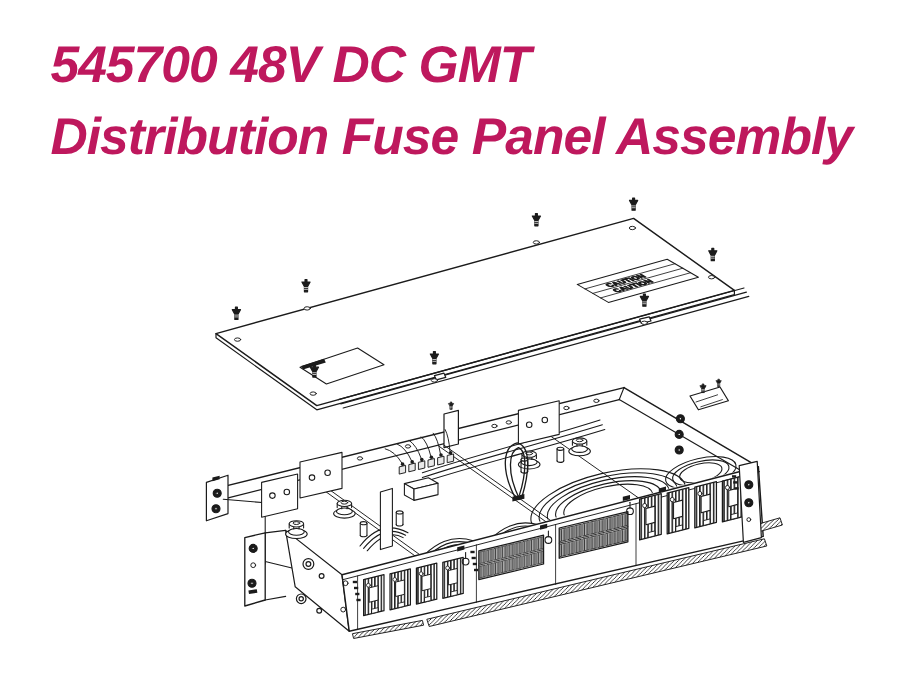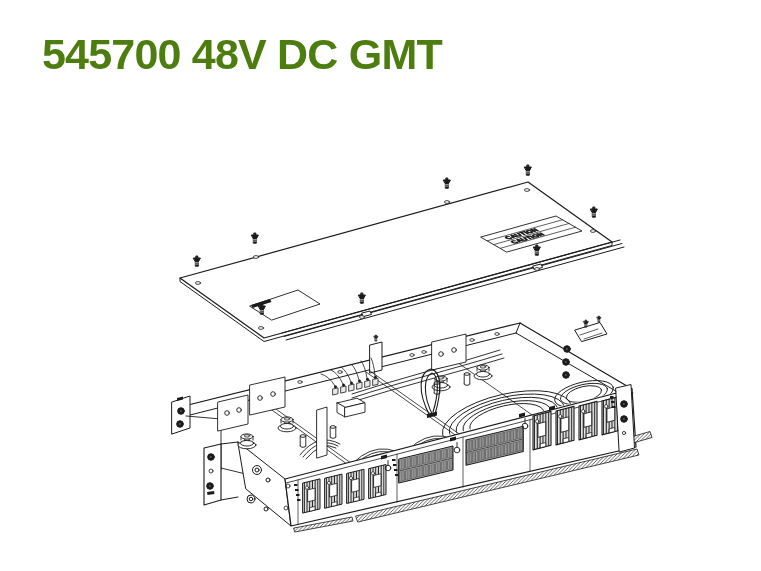--- a/index.html
+++ b/index.html
@@ -23,22 +23,23 @@
     font-family:"Liberation Sans","DejaVu Sans",sans-serif;
     font-weight:bold;
     font-size:6.8px;
     letter-spacing:0.2px;
     fill:#1b1b1b;
   }
 </style>
 </head>
 <body>
 
-<div class="title-block" style="color: #4d7c0f;">
+<div class="title-block" style="color: #be185d; font-style: italic;">
   <div>545700 48V DC GMT</div>
+  <div>Distribution Fuse Panel Assembly</div>
 </div>
 
 <svg class="drawing" viewBox="0 0 761 571" xmlns="http://www.w3.org/2000/svg">
   <defs>
     <pattern id="pat-fuse" patternUnits="userSpaceOnUse" width="2.7" height="4">
       <rect width="2.7" height="4" fill="#ffffff"></rect>
       <path d="M1.3,0 V4" stroke="#1b1b1b" stroke-width="1.2"></path>
     </pattern>
     <pattern id="pat-term" patternUnits="userSpaceOnUse" width="6" height="12" patternTransform="skewY(-13.5)">
       <rect width="6" height="12" fill="#ffffff"></rect>

